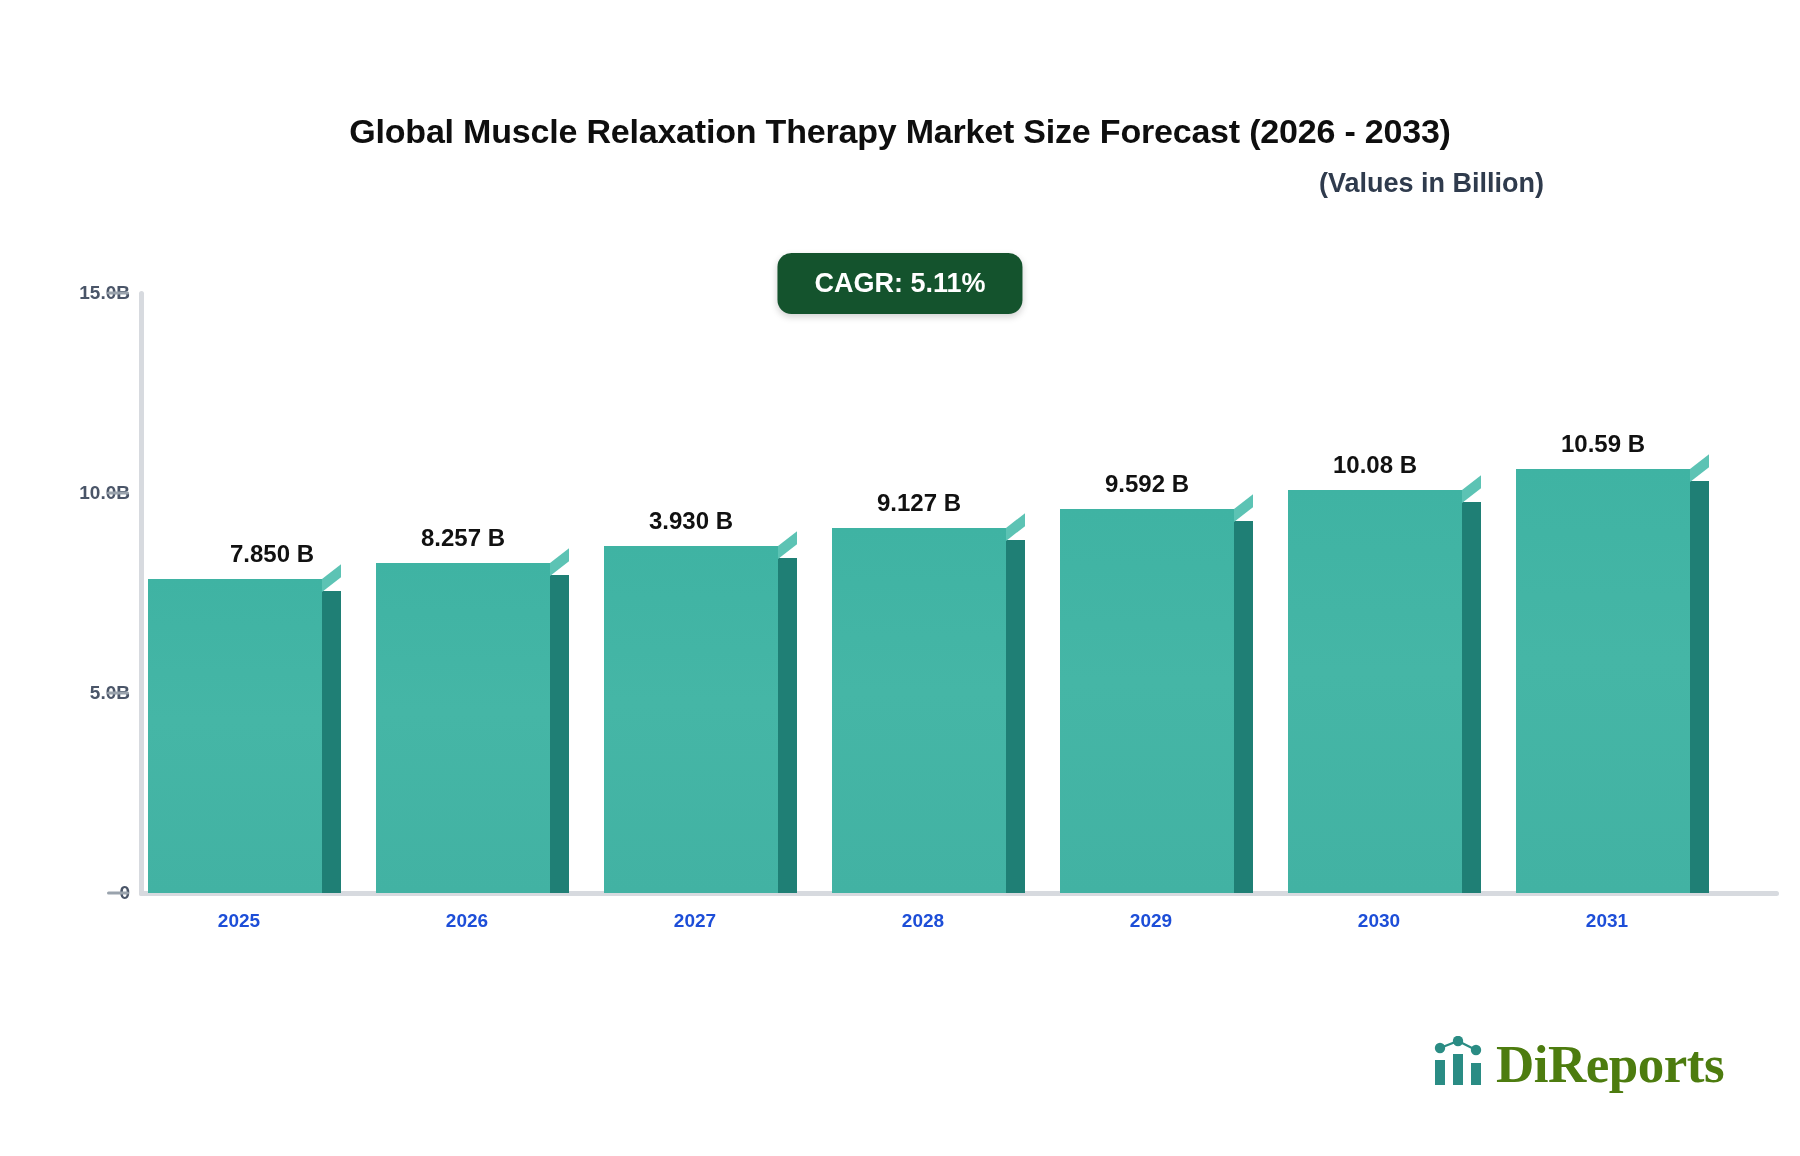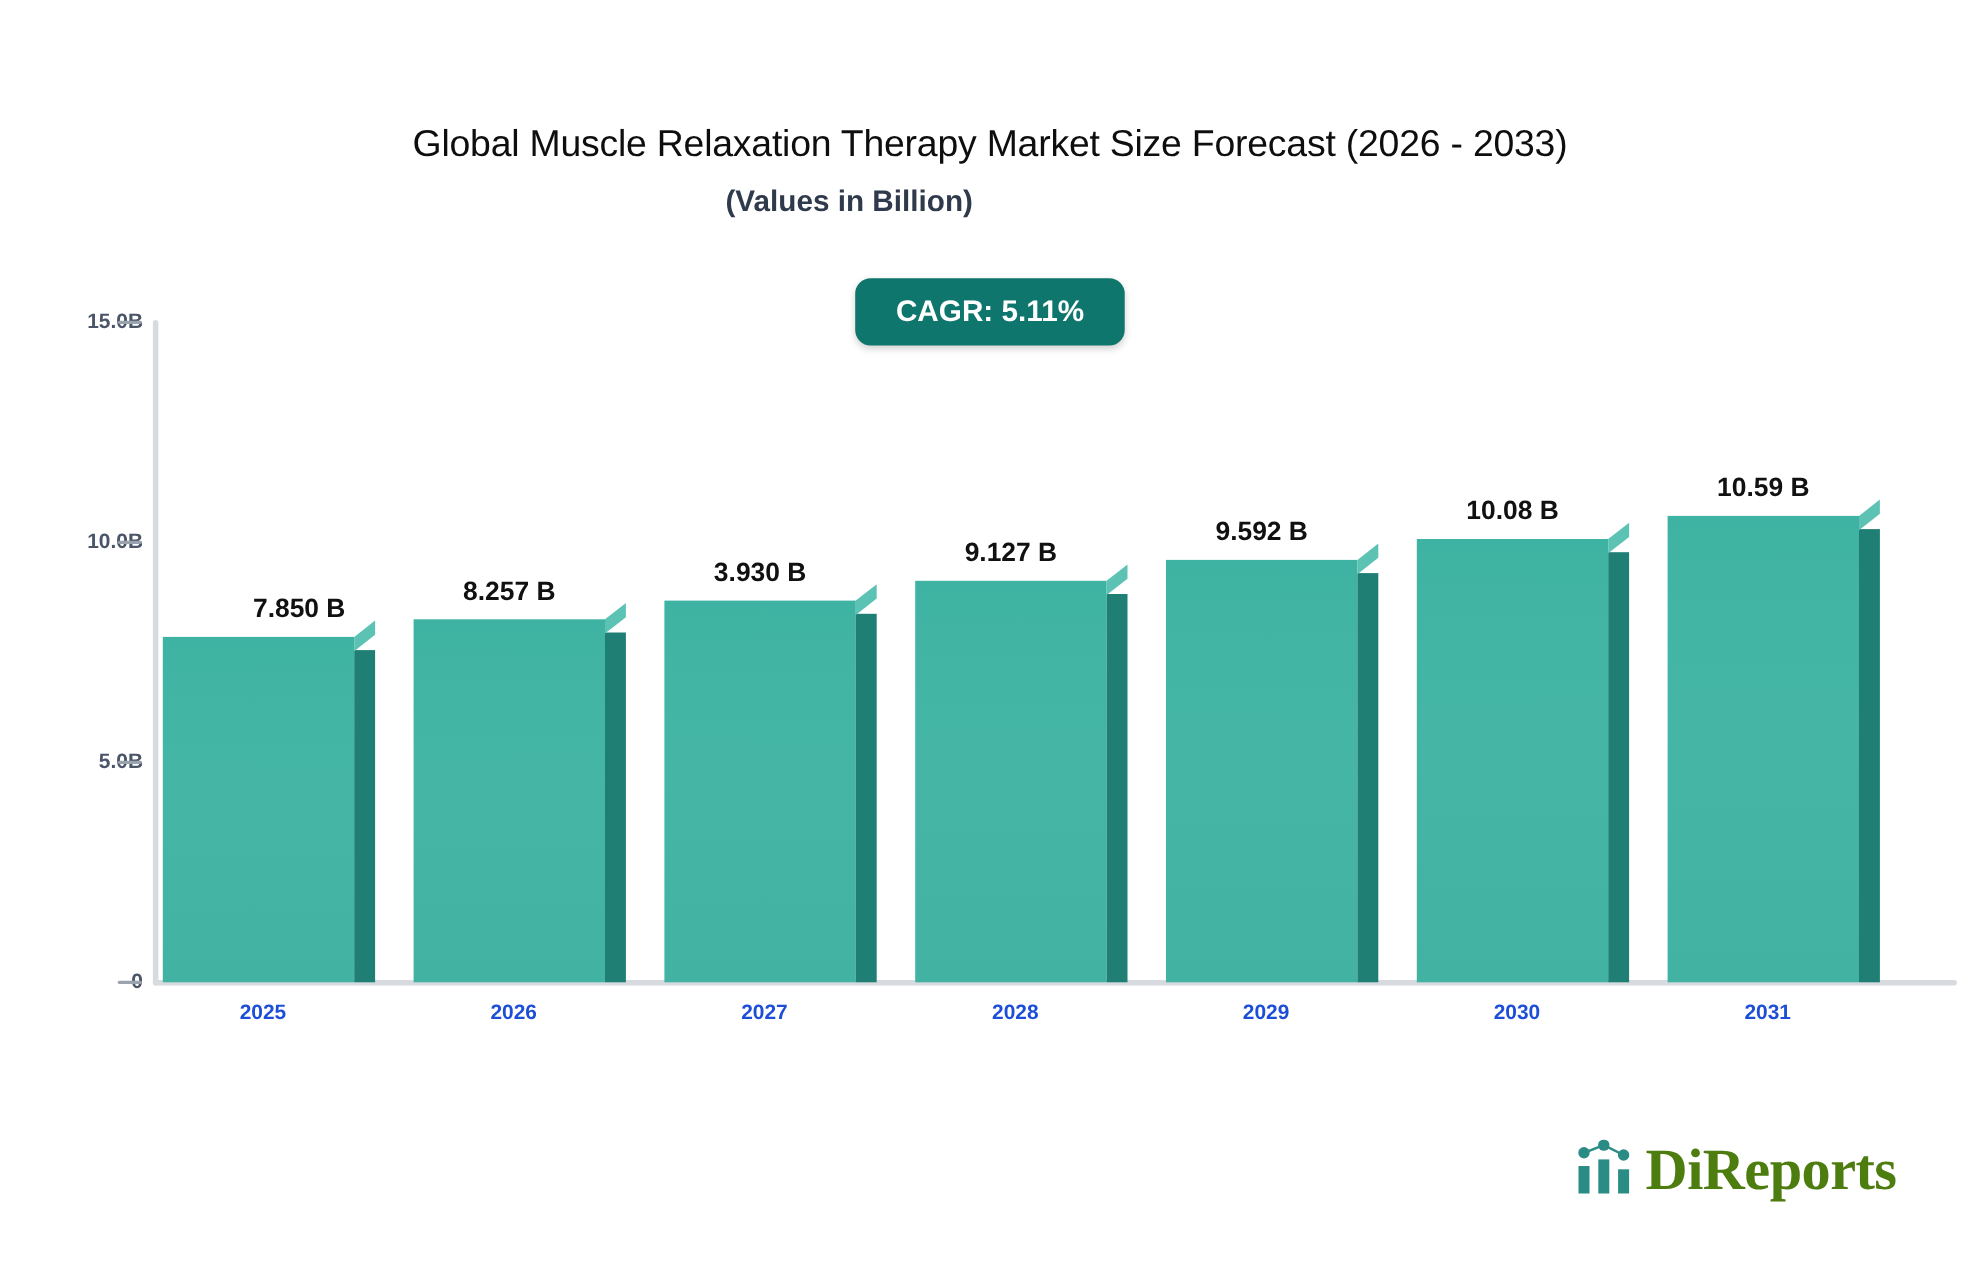--- a/index.html
+++ b/index.html
@@ -19,42 +19,42 @@
   }
 
   
   .title {
     position: absolute;
     top: 112px;
     left: 0;
     width: 1800px;
     text-align: center;
     font-size: 34px;
-    font-weight: normal;
+    font-weight: bold;
     color: #0e0e0e;
     letter-spacing: -0.2px;
   }
   .subtitle {
     position: absolute;
     top: 168px;
     left: 0;
     width: 1544px;
-    text-align: center;
+    text-align: right;
     font-size: 27px;
     font-weight: bold;
     color: #2f3b4d;
   }
 
   
   .cagr-badge {
     position: absolute;
     top: 253px;
     left: 50%;
     transform: translateX(-50%);
-    background: #0f766e;
+    background: #14532d;
     color: #ffffff;
     font-size: 27px;
     font-weight: bold;
     padding: 15px 37px;
     border-radius: 14px;
     box-shadow: 0 3px 7px rgba(0,0,0,0.18);
     white-space: nowrap;
   }
 
   

